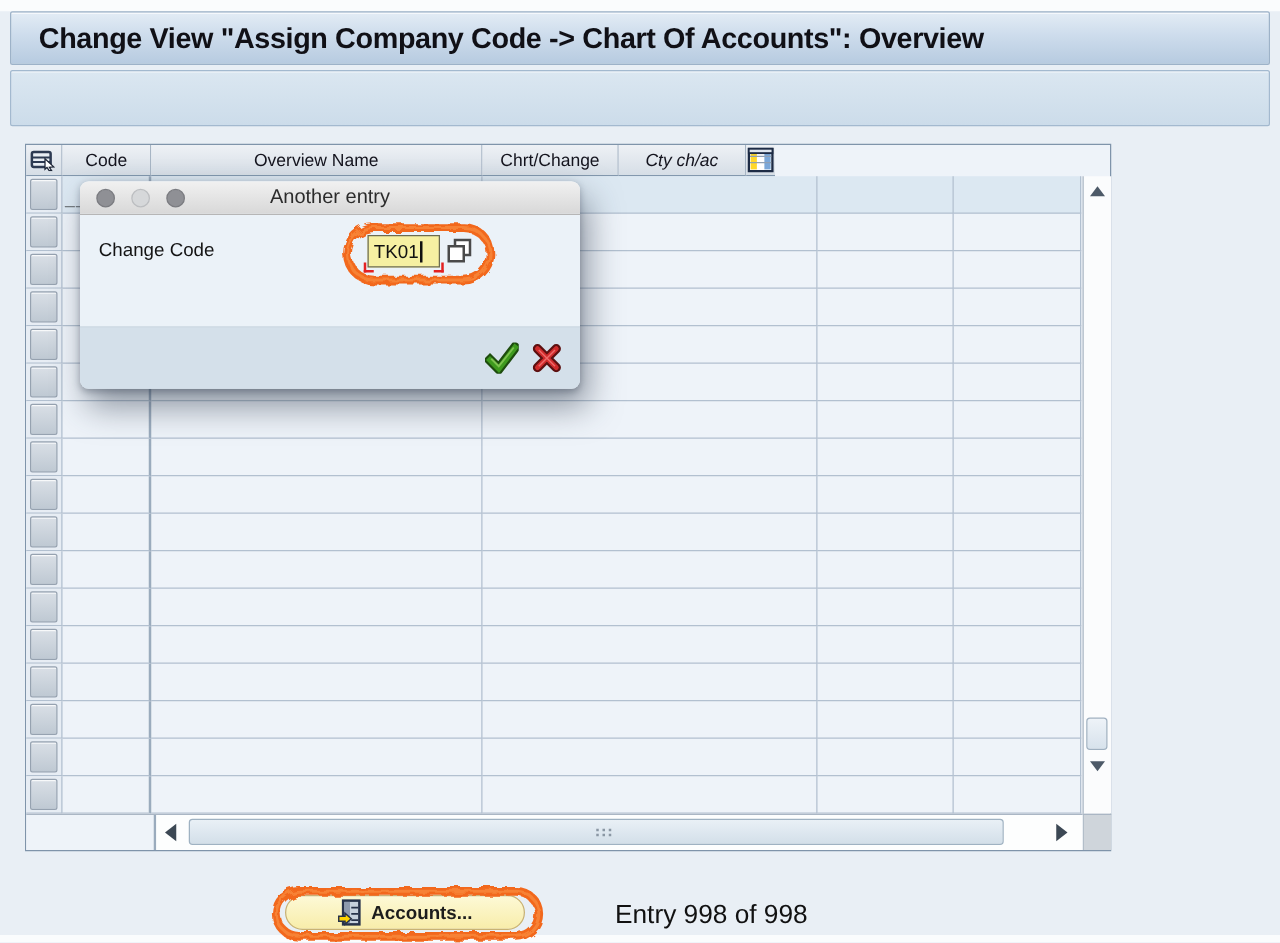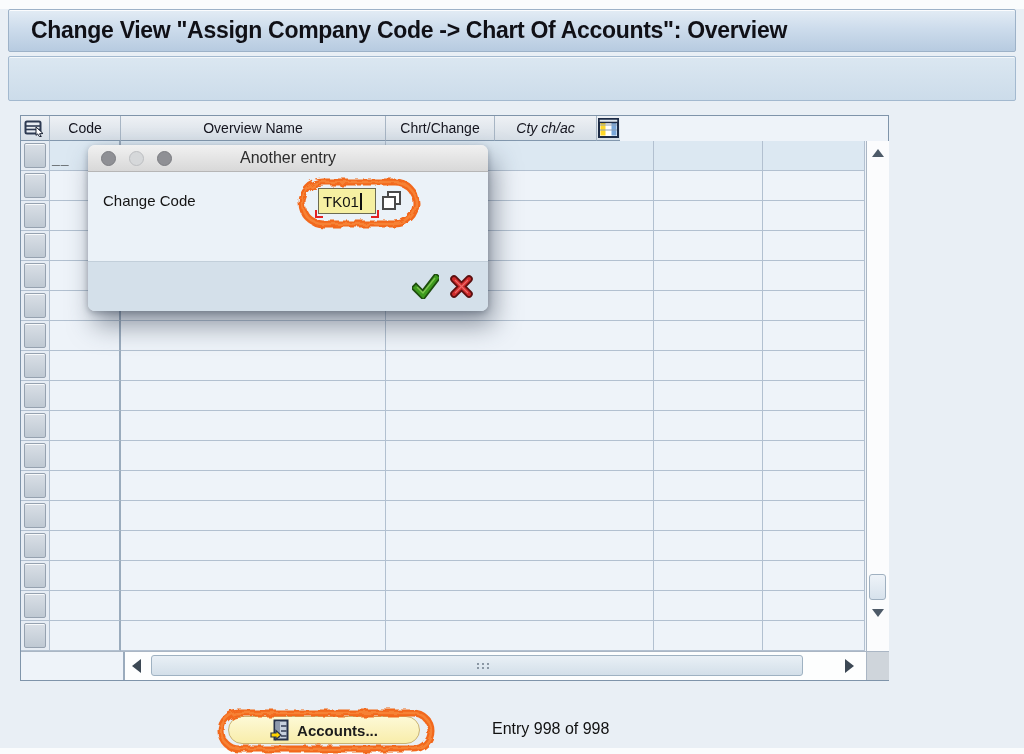--- a/index.html
+++ b/index.html
@@ -103,21 +103,20 @@
   .grip { position:absolute; left:50%; top:7px; width:2px; height:2px;
     background:#8a97a4;
     box-shadow: 5px 0 #8a97a4, 10px 0 #8a97a4, 0 4px #8a97a4, 5px 4px #8a97a4, 10px 4px #8a97a4; }
 
   
   .dialog {
     position:absolute; left:64px; top:145px; width:400px; height:166px;
     border-radius:7px; z-index:10;
     box-shadow: 6px 14px 26px rgba(45,58,75,.5), 0 2px 6px rgba(45,58,75,.35);
     background:#ebf2f8;
-    margin-left:24px;
   }
   .dlg-title {
     height:27px; border-radius:7px 7px 0 0;
     background:linear-gradient(#f1f1f1,#d8d8d8);
     border-bottom:1px solid #b6b6b6;
     display:flex; align-items:center; position:relative;
   }
   .dlg-circles { position:absolute; left:13px; top:6px; display:flex; gap:13px; }
   .circ { width:15px; height:15px; border-radius:50%; }
   .circ.dark { background:#8f9095; border:1px solid #7b7c81; }
@@ -150,21 +149,21 @@
   .scribble.btn-ring { left:-16px; top:-12px; }
 
   
   .position-btn {
     position:absolute; left:228px; top:716px; width:192px; height:28px;
     background:linear-gradient(#fdf9d6,#f8edaa);
     border:1px solid #c9b273; border-radius:14px;
     display:flex; align-items:center; justify-content:center; gap:8px;
     font-size:15px; font-weight:bold; color:#1c1c1c; z-index:6;
   }
-  .entry-status { position:absolute; left:492px; top:720px; font-size:16px; color:#111; }
+  .entry-status { position:absolute; left:492px; top:720px; font-size:21px; color:#111; }
 </style>
 </head>
 <body>
 
 <div class="strip top"></div>
 <div class="strip bottom"></div>
 
 <div class="titlebar">
   <span class="title">Change View "Assign Company Code -&gt; Chart Of Accounts": Overview</span>
 </div>

